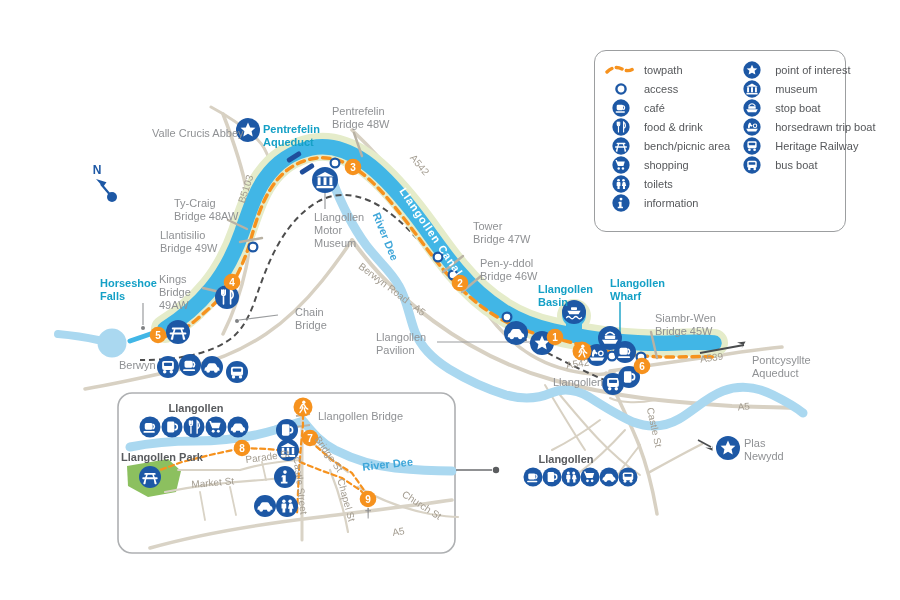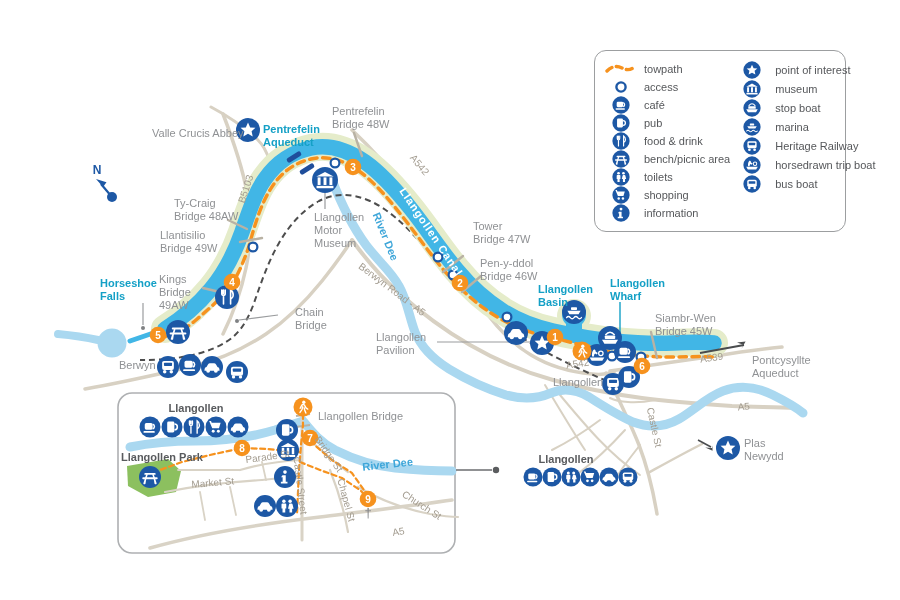--- a/index.html
+++ b/index.html
@@ -424,69 +424,59 @@
               <path fill="none" stroke="#fff" stroke-width="1.7" d="M3,-3.2 a2.8,2.8 0 0 1 0,5.4"></path>
               <rect fill="#fff" x="-7.5" y="4.6" width="13" height="2" rx="1"></rect>
             </g>
           </svg>
           <span class="txt">café</span>
         </div>
         <div class="lrow">
           <svg width="32" height="18" viewBox="-16 -9 32 18">
             <g transform="scale(0.72)">
               <circle r="12" fill="#1d58a5"></circle>
-              <rect fill="#fff" x="-5.5" y="-6.2" width="8.2" height="12.4" rx="1.6"></rect>
-              <path fill="none" stroke="#fff" stroke-width="1.8" d="M2.8,-3.4 a3.1,3.1 0 0 1 0,6.6"></path>
-            </g>
-          </svg>
-          <span class="txt">pub</span>
-        </div>
-        <div class="lrow">
-          <svg width="32" height="18" viewBox="-16 -9 32 18">
-            <g transform="scale(0.72)">
-              <circle r="12" fill="#1d58a5"></circle>
               <path fill="none" stroke="#fff" stroke-width="1.6" stroke-linecap="round" d="M-3.6,-7 v3.4 M-5.2,-7 v3.6 q0,1.8 1.7,1.8 q1.7,0 1.7,-1.8 v-3.6 M-3.5,-1.6 v8.6"></path>
               <path fill="none" stroke="#fff" stroke-width="1.6" stroke-linecap="round" d="M3.6,7 v-14 q2.6,1.6 2.6,5 q0,2.4 -1.6,3.4"></path>
             </g>
           </svg>
           <span class="txt">food &amp; drink</span>
         </div>
         <div class="lrow">
           <svg width="32" height="18" viewBox="-16 -9 32 18">
             <g transform="scale(0.72)">
               <circle r="12" fill="#1d58a5"></circle>
               <rect fill="#fff" x="-6.2" y="-4.4" width="12.4" height="2" rx="1"></rect>
               <rect fill="#fff" x="-8.4" y="0.4" width="16.8" height="2" rx="1"></rect>
               <path fill="none" stroke="#fff" stroke-width="1.7" stroke-linecap="round" d="M-3.4,-2.4 L-6.4,7 M3.4,-2.4 L6.4,7 M-5,2.6 L-5.7,7 M5,2.6 L5.7,7"></path>
             </g>
           </svg>
           <span class="txt">bench/picnic area</span>
+        </div>
+        <div class="lrow">
+          <svg width="32" height="18" viewBox="-16 -9 32 18">
+            <g transform="scale(0.72)">
+              <circle r="12" fill="#1d58a5"></circle>
+              <path fill="#fff" d="M-7.8,-6.8 h2.1 l0.8,1.9 h10.2 l-1.9,6.2 h-7.7 Z"></path>
+              <circle fill="#fff" cx="-3.2" cy="4.8" r="1.7"></circle>
+              <circle fill="#fff" cx="2.7" cy="4.8" r="1.7"></circle>
+            </g>
+          </svg>
+          <span class="txt">shopping</span>
         </div>
         <div class="lrow">
           <svg width="32" height="18" viewBox="-16 -9 32 18">
             <g transform="scale(0.72)">
               <circle r="12" fill="#1d58a5"></circle>
               <circle fill="#fff" cx="-3.4" cy="-5.2" r="1.9"></circle>
               <path fill="#fff" d="M-5,-2.7 h3.2 q1,0 1,1 v4.4 h-1.1 v4.4 h-3 v-4.4 h-1.1 v-4.4 q0,-1 1,-1 Z"></path>
               <circle fill="#fff" cx="3.4" cy="-5.2" r="1.9"></circle>
               <path fill="#fff" d="M1.9,-2.7 h3 q1,0 1.2,1 l1.1,4.6 h-1.6 v4.2 h-2.9 v-4.2 h-1.6 l1.1,-4.6 q0.2,-1 1,-1 Z"></path>
             </g>
           </svg>
           <span class="txt">toilets</span>
-        </div>
-        <div class="lrow">
-          <svg width="32" height="18" viewBox="-16 -9 32 18">
-            <g transform="scale(0.72)">
-              <circle r="12" fill="#1d58a5"></circle>
-              <path fill="#fff" d="M-7.8,-6.8 h2.1 l0.8,1.9 h10.2 l-1.9,6.2 h-7.7 Z"></path>
-              <circle fill="#fff" cx="-3.2" cy="4.8" r="1.7"></circle>
-              <circle fill="#fff" cx="2.7" cy="4.8" r="1.7"></circle>
-            </g>
-          </svg>
-          <span class="txt">shopping</span>
         </div>
         <div class="lrow">
           <svg width="32" height="18" viewBox="-16 -9 32 18">
             <g transform="scale(0.72)">
               <circle r="12" fill="#1d58a5"></circle>
               <circle fill="#fff" cx="0" cy="-5.4" r="2"></circle>
               <path fill="#fff" d="M-2.7,-1.8 h3.5 v7 h1.9 v2 h-7.2 v-2 h1.9 v-5 h-1.7 Z"></path>
             </g>
           </svg>
           <span class="txt">information</span>
@@ -523,49 +513,38 @@
               <rect fill="#fff" x="-5.2" y="-2.6" width="10.4" height="3.6" rx="0.8"></rect>
               <path fill="none" stroke="#fff" stroke-width="1.5" d="M-4.6,-3 q4.6,-5.6 9.2,0"></path>
             </g>
           </svg>
           <span class="txt">stop boat</span>
         </div>
         <div class="lrow">
           <svg width="32" height="18" viewBox="-16 -9 32 18">
             <g transform="scale(0.72)">
               <circle r="12" fill="#1d58a5"></circle>
-              <path fill="#fff" d="M-6.6,-1.2 h13.2 l-2,3.4 h-9.2 Z"></path>
-              <rect fill="#fff" x="-3" y="-4.8" width="6" height="2.8" rx="0.7"></rect>
-              <path fill="none" stroke="#fff" stroke-width="1.4" stroke-linecap="round" d="M-7.4,5.6 q1.85,-2.2 3.7,0 q1.85,2.2 3.7,0 q1.85,-2.2 3.7,0 q1.85,2.2 3.7,0"></path>
-            </g>
-          </svg>
-          <span class="txt">marina</span>
+              <path fill="#fff" d="M-8,2.6 h16 l-2.2,3.6 h-11.6 Z"></path>
+              <path fill="#fff" d="M-5.4,1.6 q-0.8,-5.2 2.3,-7.8 l1.5,1 q-0.4,1 0.4,1.6 l2.1,1.5 l-1.2,1.6 l-1.7,-1 q-1.7,1.4 -1.2,3.1 Z"></path>
+              <circle fill="none" stroke="#fff" stroke-width="1.4" cx="4.2" cy="-1.8" r="2.4"></circle>
+            </g>
+          </svg>
+          <span class="txt">horsedrawn trip boat</span>
         </div>
         <div class="lrow">
           <svg width="32" height="18" viewBox="-16 -9 32 18">
             <g transform="scale(0.72)">
               <circle r="12" fill="#1d58a5"></circle>
               <rect fill="#fff" x="-6.4" y="-6.6" width="12.8" height="9.8" rx="2"></rect>
               <rect fill="#1d58a5" x="-4.4" y="-4.6" width="8.8" height="3.6" rx="0.8"></rect>
               <circle fill="#fff" cx="-3.6" cy="5.2" r="1.9"></circle>
               <circle fill="#fff" cx="3.6" cy="5.2" r="1.9"></circle>
             </g>
           </svg>
           <span class="txt">Heritage Railway</span>
-        </div>
-        <div class="lrow">
-          <svg width="32" height="18" viewBox="-16 -9 32 18">
-            <g transform="scale(0.72)">
-              <circle r="12" fill="#1d58a5"></circle>
-              <path fill="#fff" d="M-8,2.6 h16 l-2.2,3.6 h-11.6 Z"></path>
-              <path fill="#fff" d="M-5.4,1.6 q-0.8,-5.2 2.3,-7.8 l1.5,1 q-0.4,1 0.4,1.6 l2.1,1.5 l-1.2,1.6 l-1.7,-1 q-1.7,1.4 -1.2,3.1 Z"></path>
-              <circle fill="none" stroke="#fff" stroke-width="1.4" cx="4.2" cy="-1.8" r="2.4"></circle>
-            </g>
-          </svg>
-          <span class="txt">horsedrawn trip boat</span>
         </div>
         <div class="lrow">
           <svg width="32" height="18" viewBox="-16 -9 32 18">
             <g transform="scale(0.72)">
               <circle r="12" fill="#1d58a5"></circle>
               <rect fill="#fff" x="-6.6" y="-5.8" width="13.2" height="9.8" rx="2.2"></rect>
               <rect fill="#1d58a5" x="-4.6" y="-3.8" width="9.2" height="3.4" rx="0.8"></rect>
               <circle fill="#fff" cx="-3.8" cy="5.4" r="1.8"></circle>
               <circle fill="#fff" cx="3.8" cy="5.4" r="1.8"></circle>
             </g>

